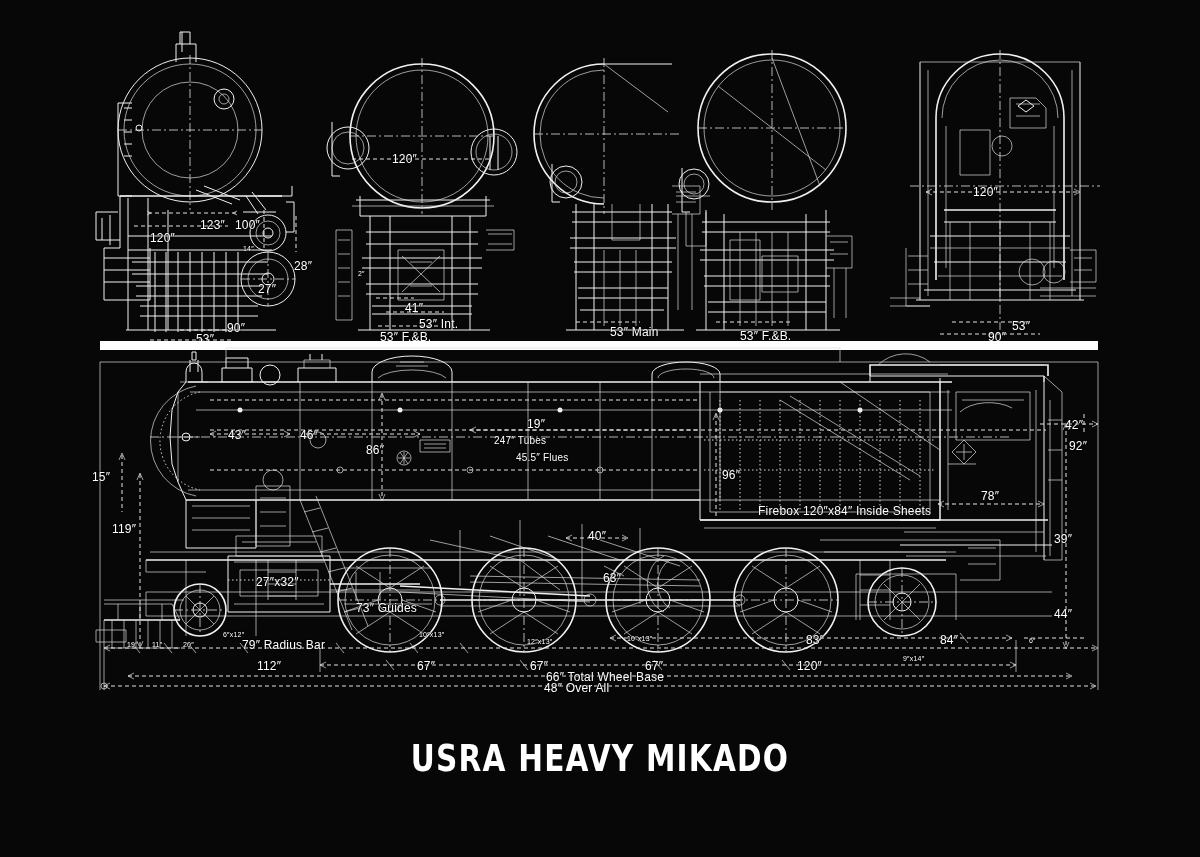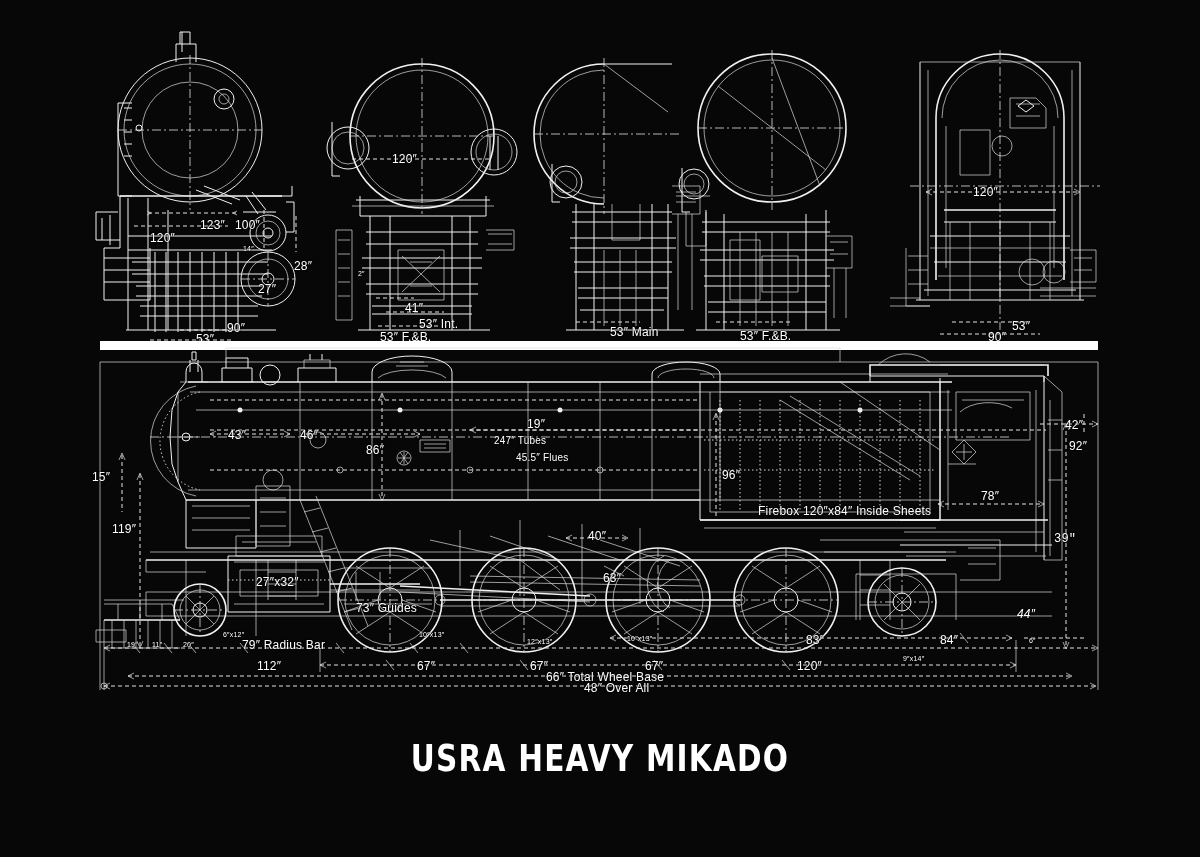--- a/index.html
+++ b/index.html
@@ -644,22 +644,22 @@
   <div class="dim m" style="left:494px; top:436px;">247″ Tubes</div>
   <div class="dim m" style="left:494px; top:453px;margin-left:22px;">45.5″ Flues</div>
   <div class="dim s" style="left:758px; top:505px;">Firebox 120″x84″ Inside Sheets</div>
   <div class="dim s" style="left:242px; top:639px;">79″ Radius Bar</div>
   <div class="dim s" style="left:356px; top:602px;">73″ Guides</div>
   <div class="dim s" style="left:256px; top:576px;">27″x32″</div>
 
   <div class="dim s" style="left:92px;  top:471px;">15″</div>
   <div class="dim s" style="left:112px; top:523px;">119″</div>
   <div class="dim s" style="left:1069px; top:440px;">92″</div>
-  <div class="dim s" style="left:1054px; top:533px;font-family:Liberation Mono, monospace;">39″</div>
-  <div class="dim s" style="left:1017px; top:608px;font-style:italic;">44″</div>
+  <div class="dim s" style="left:1054px; top:533px;">39″</div>
+  <div class="dim s" style="left:1054px; top:608px;">44″</div>
   <div class="dim s" style="left:722px; top:446px;margin-top:23px;">96″</div>
   <div class="dim s" style="left:366px; top:444px;">86″</div>
   <div class="dim s" style="left:981px; top:490px;">78″</div>
   <div class="dim s" style="left:1065px; top:419px;">42″</div>
 
   <div class="dim s" style="left:228px; top:429px;">43″</div>
   <div class="dim s" style="left:300px; top:429px;">46″</div>
   <div class="dim s" style="left:527px; top:418px;">19″</div>
   <div class="dim s" style="left:588px; top:530px;">40″</div>
   <div class="dim s" style="left:603px; top:572px;">63″</div>
@@ -674,17 +674,17 @@
   <div class="dim s" style="left:257px; top:660px;">112″</div>
   <div class="dim s" style="left:417px; top:660px;">67″</div>
   <div class="dim s" style="left:530px; top:660px;">67″</div>
   <div class="dim s" style="left:645px; top:660px;">67″</div>
   <div class="dim s" style="left:797px; top:660px;">120″</div>
   <div class="dim s" style="left:806px; top:634px;text-align:right;">83″</div>
   <div class="dim s" style="left:940px; top:634px;">84″</div>
   <div class="dim xs" style="left:1029px; top:637px;">6″</div>
 
   <div class="dim s" style="left:546px; top:671px;">66″ Total Wheel Base</div>
-  <div class="dim s" style="left:584px; top:682px;text-align:center;">48″ Over All</div>
+  <div class="dim s" style="left:544px; top:682px;text-align:center;">48″ Over All</div>
 
   <div id="title" style="top:737px;">USRA HEAVY MIKADO</div>
 
 </div>
 
 </body></html>

